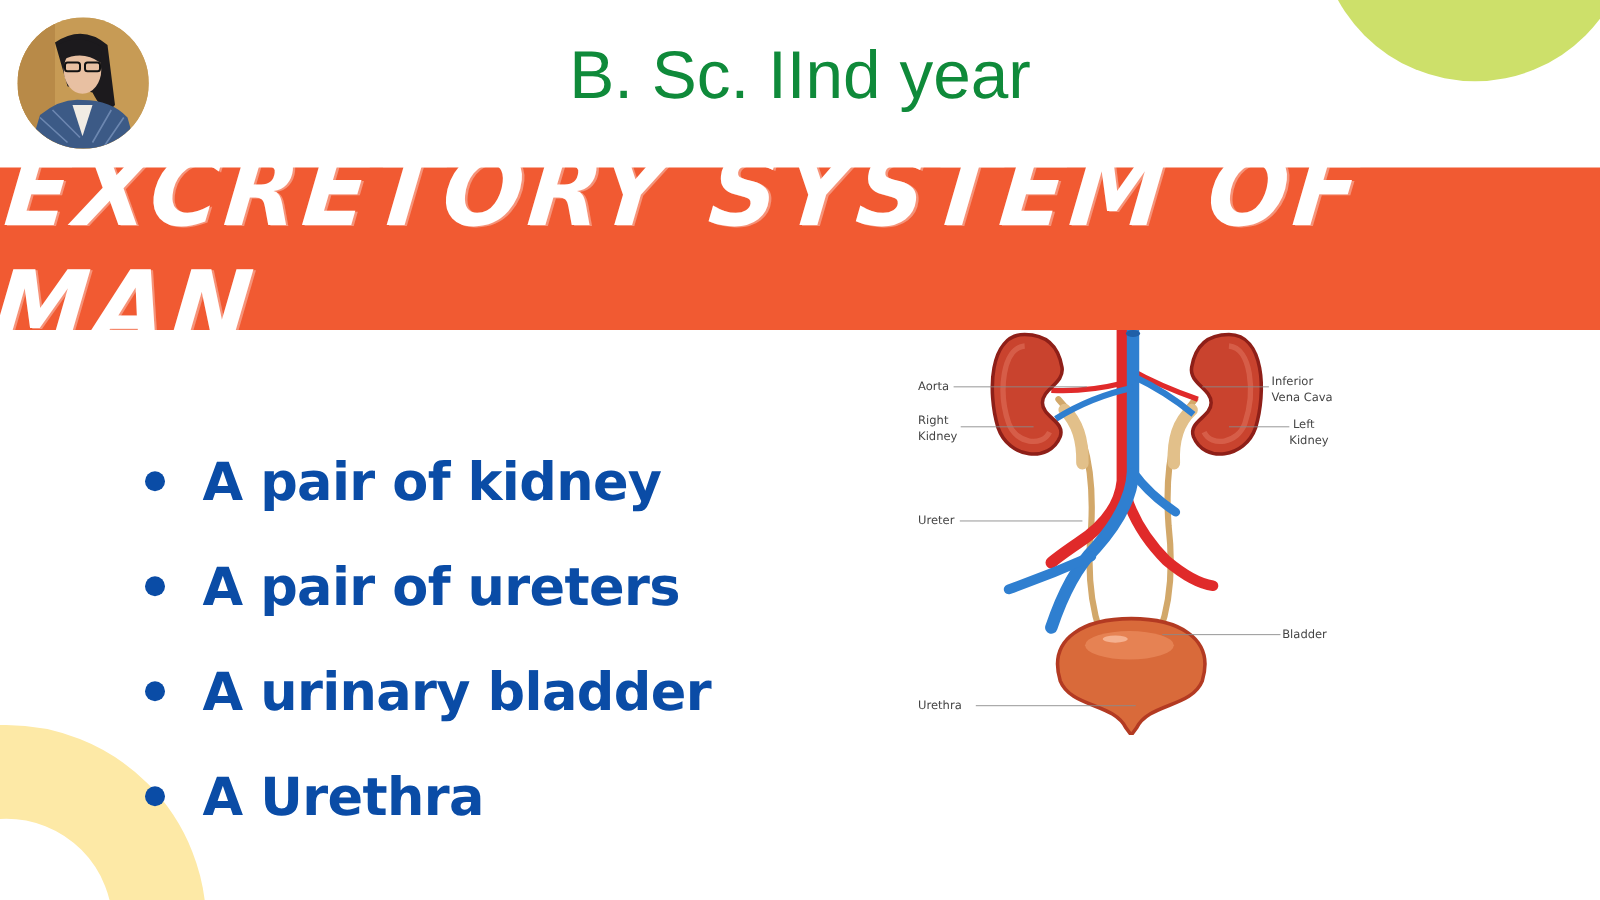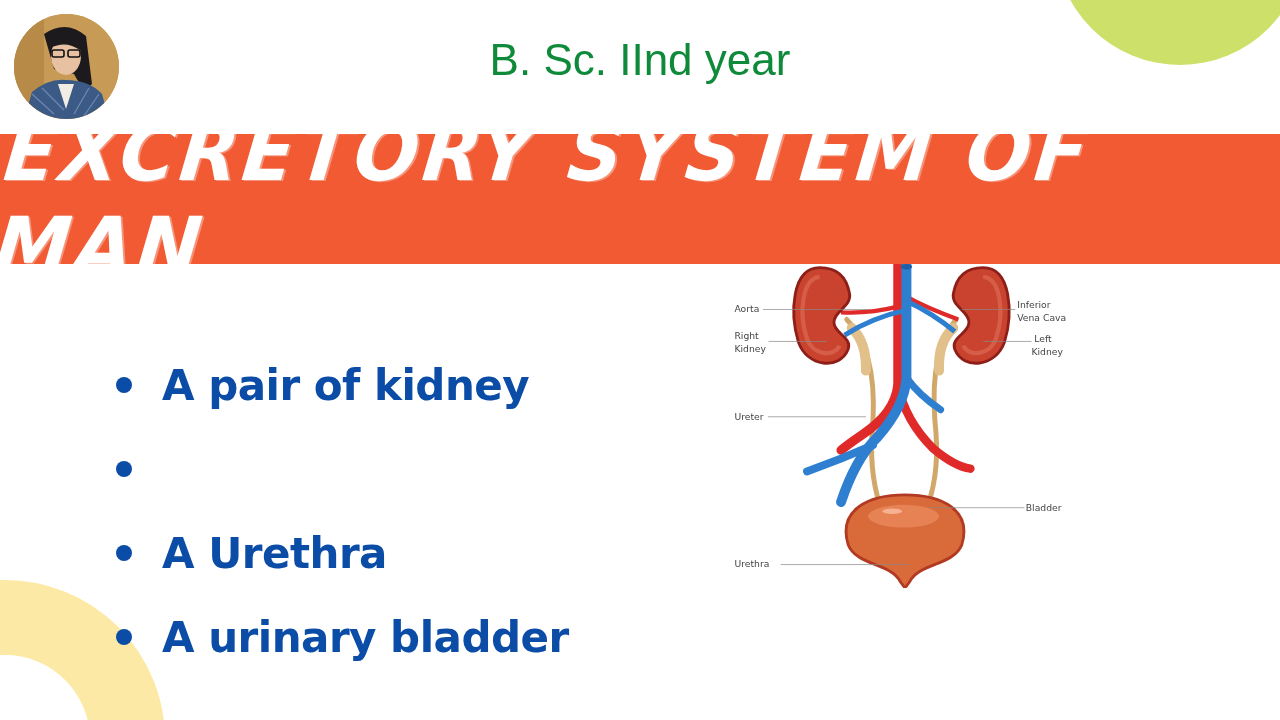--- a/index.html
+++ b/index.html
@@ -23,21 +23,21 @@
     .avatar {
       position: absolute; left: 14px; top: 14px;
       width: 105px; height: 105px; border-radius: 50%;
       overflow: hidden; background: #c9a05a;
     }
     .avatar svg { width: 100%; height: 100%; display: block; }
     .course-title {
       position: absolute; left: 0; right: 0; top: 20px;
       text-align: center;
       font-family: "Liberation Sans", sans-serif;
-      font-size: 44px; line-height: 80px;
+      font-size: 54px; line-height: 80px;
       color: #0f8a3a; font-weight: normal;
     }
     .banner {
       position: absolute; left: 0; top: 134px;
       width: 1280px; height: 130px;
       background: #f15a32;
       display: flex; align-items: center; justify-content: center;
     }
     .banner-title {
       font-family: "DejaVu Sans", sans-serif;
@@ -99,28 +99,29 @@
   <div class="banner-title">Excretory System of Man</div>
 </div>
 
 <ul class="bullets">
   <li>
     <span class="dot"></span>
     <span>A pair of kidney</span>
   </li>
   <li>
     <span class="dot"></span>
+    <span>A pair of ureters</span>
+  </li>
+  <li>
+    <span class="dot"></span>
+    <span>A urinary bladder</span>
   </li>
   <li>
     <span class="dot"></span>
     <span>A Urethra</span>
-  </li>
-  <li>
-    <span class="dot"></span>
-    <span>A urinary bladder</span>
   </li>
 </ul>
 
 <div class="diagram">
   <svg viewBox="0 0 500 456">
 
     <path d="M168 78 Q210 120 205 220 Q198 290 215 340" fill="none" stroke="#d2a86a" stroke-width="7" stroke-linecap="round"></path>
     <path d="M322 78 Q285 120 292 220 Q300 290 282 340" fill="none" stroke="#d2a86a" stroke-width="7" stroke-linecap="round"></path>
     <path d="M175 90 Q196 110 195 150" fill="none" stroke="#e2c08a" stroke-width="14" stroke-linecap="round"></path>
     <path d="M318 90 Q296 110 298 150" fill="none" stroke="#e2c08a" stroke-width="14" stroke-linecap="round"></path>

